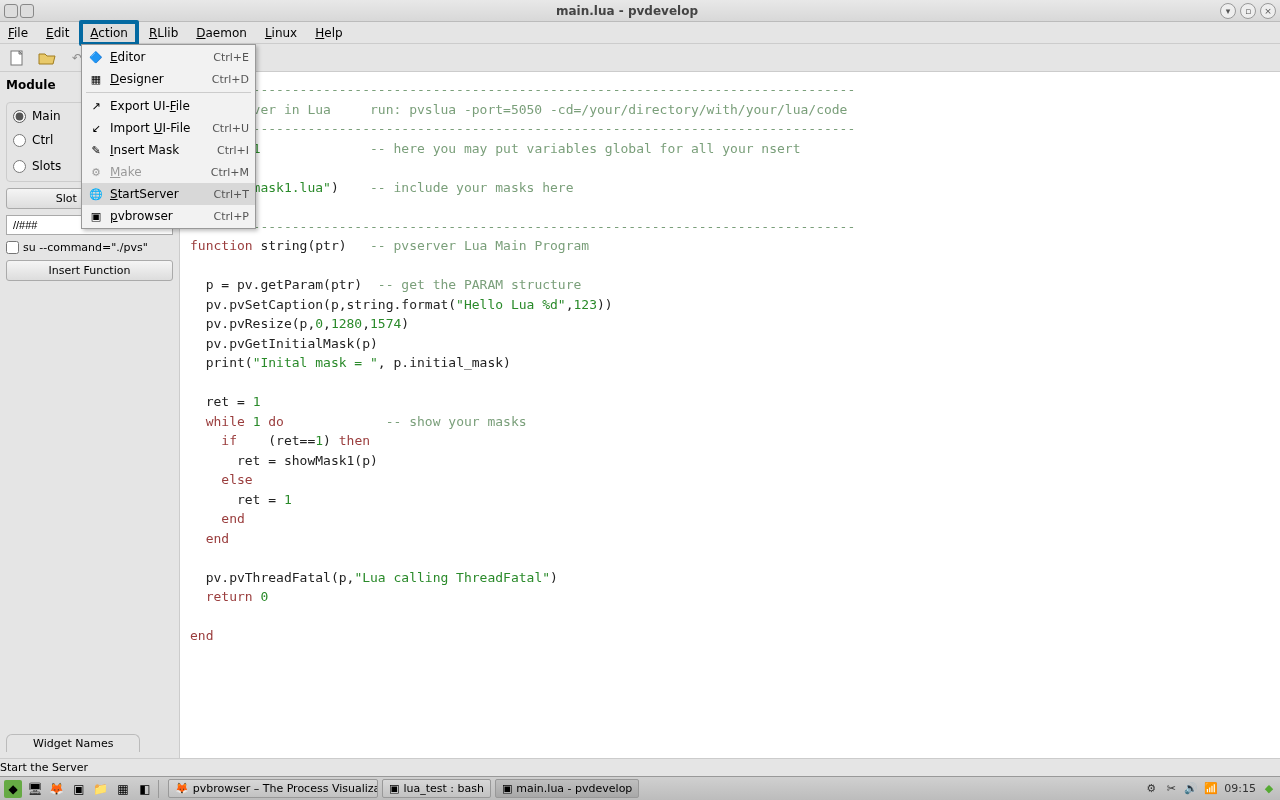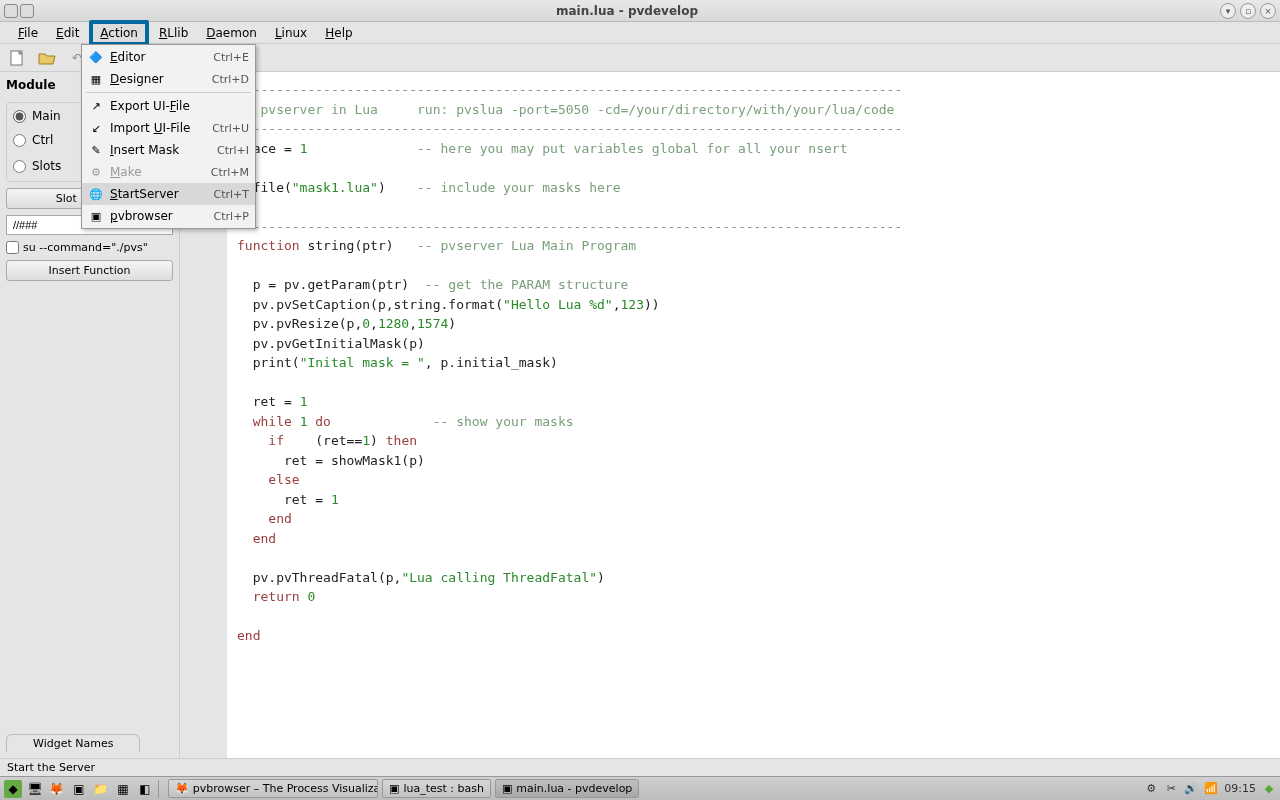--- a/index.html
+++ b/index.html
@@ -3,27 +3,27 @@
 <meta charset="utf-8">
 <style>
 * { box-sizing: border-box; margin: 0; padding: 0; }
 body { font-family: "DejaVu Sans", Arial, sans-serif; font-size: 12px; background: #e5e5e5; width: 1280px; height: 800px; overflow: hidden; color: #000; }
 .window-titlebar { height: 22px; background: linear-gradient(#e8e8e8,#d8d8d8); display: flex; align-items: center; padding: 0 4px; border-bottom: 1px solid #bbb; }
 .window-titlebar .wticons { display:flex; gap:2px; }
 .wticon { width:14px; height:14px; border:1px solid #888; border-radius:3px; background:#ddd; }
 .window-titlebar .title { flex:1; text-align:center; font-weight:bold; font-size:12px; color:#444; }
 .win-right { display:flex; gap:4px; }
 .win-btn { width:16px; height:16px; border:1px solid #999; border-radius:8px; background:#eee; display:flex; align-items:center; justify-content:center; font-size:9px; color:#555;}
-.menubar { height:22px; background:#e5e5e5; display:flex; align-items:center; padding:0 10px; border-bottom:1px solid #ccc; gap:2px;}
+.menubar { height:22px; background:#e5e5e5; display:flex; align-items:center; padding:0 0; border-bottom:1px solid #ccc; gap:2px;}
 .menu-item { padding:3px 8px; cursor:default; border-radius:2px; }
 .menu-item.open { background:#ddd; border:4px solid #0369a1; padding:2px 7px;}
 .menu-item u { text-decoration: underline; }
 .toolbar { height:28px; background:#e5e5e5; display:flex; align-items:center; padding:0 6px; gap:8px; border-bottom:1px solid #ccc;}
 .tb-icon { width:22px; height:22px; display:flex; align-items:center; justify-content:center; }
-.main-area { display:flex; height: calc(100% - 22px - 22px - 28px - 18px - 24px); gap: 47px; }
+.main-area { display:flex; height: calc(100% - 22px - 22px - 28px - 18px - 24px); }
 .sidebar { width:180px; background:#e5e5e5; padding:6px 6px; border-right:1px solid #ccc; display:flex; flex-direction:column; gap:6px; position:relative; }
 .sidebar h4 { font-size:12px; font-weight:bold; margin-bottom:4px; }
 .panel { background:#e5e5e5; border:1px solid #ccc; border-radius:4px; padding:6px 6px; display:flex; flex-direction:column; gap:10px;}
 .radio-row { display:flex; align-items:center; gap:6px; }
 .radio-row input { accent-color:#555; }
 .spin { display:flex; align-items:center; gap:4px;}
 .spin input { width:40px; height:18px; border:1px solid #aaa; background:#fff; padding:0 2px; font-size:11px;}
 .spin .spctrl { width:14px; display:flex; flex-direction:column;}
 .spin .spctrl div{height:9px;border:1px solid #999;background:#eee;font-size:7px;text-align:center;line-height:7px;}
 .btn { background:linear-gradient(#f5f5f5,#ddd); border:1px solid #aaa; border-radius:3px; padding:3px 6px; text-align:center; font-size:11px; }
@@ -34,21 +34,21 @@
 .c-kw { color:#9a3d3d; }
 .c-str { color:#2a8a2a; }
 .dropdown { position:absolute; left:81px; top:44px; width:175px; background:#f2f2f2; border:1px solid #999; box-shadow:2px 2px 4px rgba(0,0,0,0.25); z-index:100; padding:1px 0;}
 .dd-row { display:flex; align-items:center; padding:3px 6px; gap:6px; }
 .dd-row.hl { background:#d8d8d8; }
 .dd-row.disabled { color:#999; }
 .dd-row .dicon { width:16px; height:16px; display:flex; align-items:center; justify-content:center; font-size:11px;}
 .dd-row .lbl { flex:1; }
 .dd-row .sc { color:#555; font-size:11px; }
 .dd-sep { height:1px; background:#ccc; margin:2px 4px; }
-.statusbar { height:18px; background:#e5e5e5; border-top:1px solid #ccc; display:flex; align-items:center; padding:0 7px; font-size:11px;}
+.statusbar { height:18px; background:#e5e5e5; border-top:1px solid #ccc; display:flex; align-items:center; padding:0 0; font-size:11px;}
 .widget-tab { position:absolute; bottom:-0px; left:4px;}
 .widget-tab .tab { display:inline-block; background:#e5e5e5; border:1px solid #bbb; border-bottom:none; border-radius:6px 6px 0 0; padding:2px 26px; font-size:11px;}
 .taskbar { height:24px; background:linear-gradient(#d0d0d0,#bcbcbc); border-top:1px solid #999; display:flex; align-items:center; padding:0 4px; gap:4px;}
 .task-btn { background:linear-gradient(#d8d8d8,#c2c2c2); border:1px solid #999; border-radius:2px; padding:2px 6px; font-size:11px; display:flex; align-items:center; gap:4px; max-width:210px; overflow:hidden; white-space:nowrap;}
 .task-btn.active { background:linear-gradient(#bfbfbf,#a8a8a8); }
 .tray { margin-left:auto; display:flex; align-items:center; gap:6px; font-size:11px; color:#333;}
 .tray .ticon { width:14px; height:14px; display:flex; align-items:center; justify-content:center; font-size:11px;}
 .launch-icon { width:18px; height:18px; display:flex; align-items:center; justify-content:center; border-radius:2px;}
 .sidebar-bottom-tab { margin-top:auto; }
 </style>

